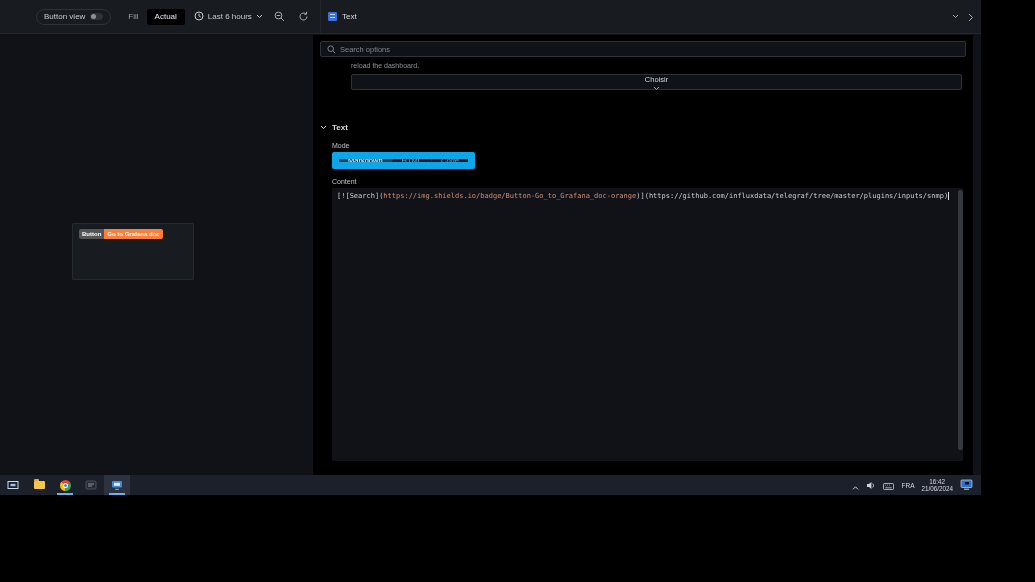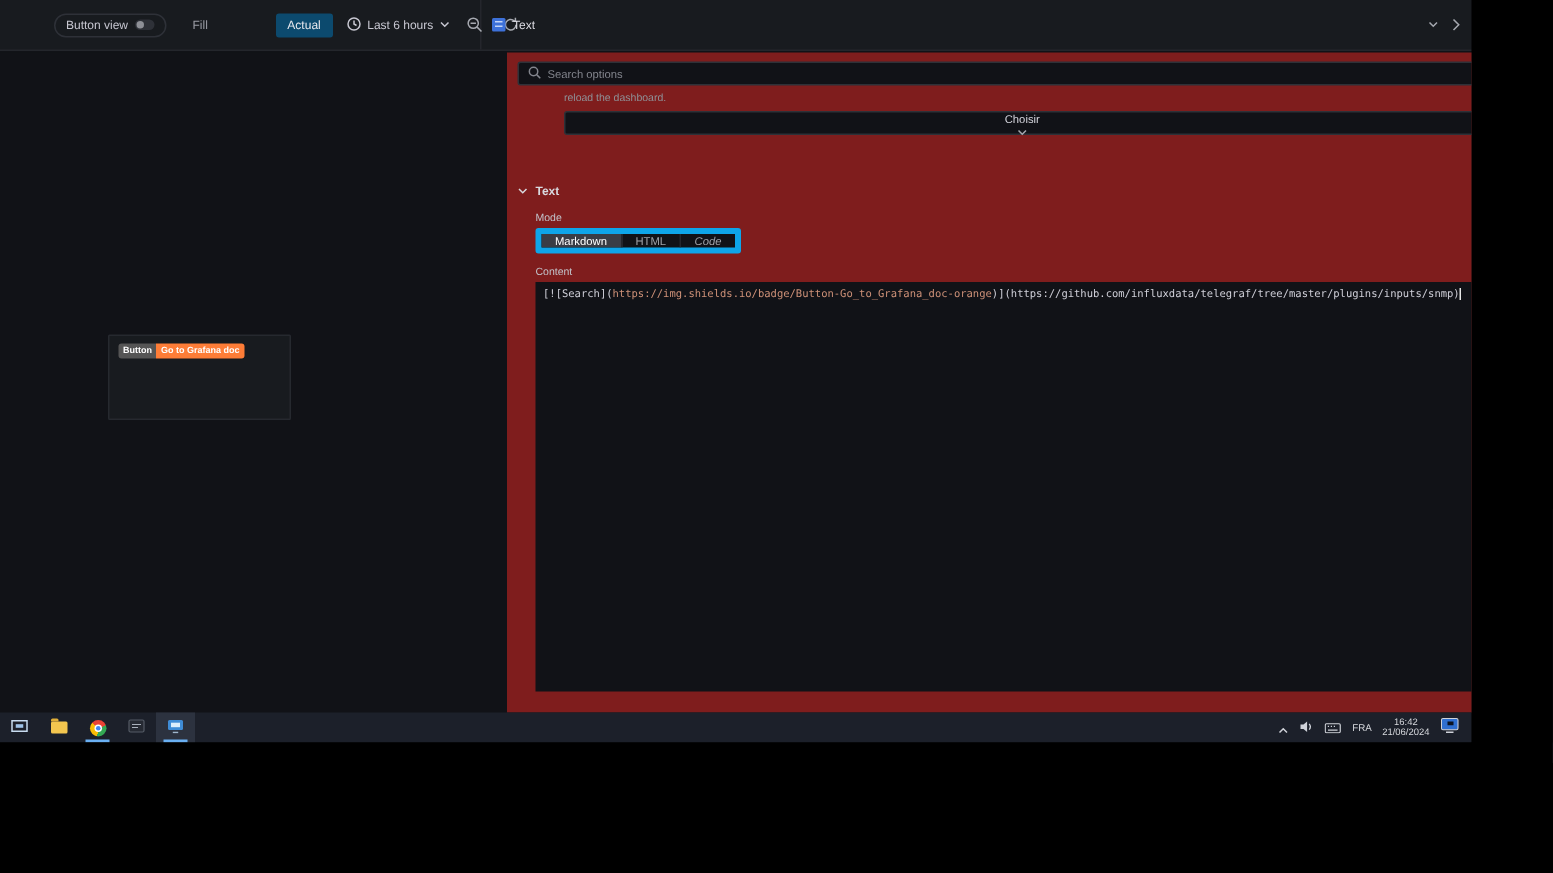--- a/index.html
+++ b/index.html
@@ -7,52 +7,52 @@
   body { font-family:"Liberation Sans", sans-serif; }
 
   .screen { position:relative; width:981px; height:495px; background:#111217; color:#ccccdc; overflow:hidden; }
 
   
   .topbar { position:absolute; left:0; top:0; width:981px; height:34px; background:#181b1f; border-bottom:1px solid #24262c; display:flex; }
   .topbar-left { width:321px; display:flex; align-items:center; gap:9px; padding-left:36px; border-right:1px solid #24262c; }
   .pill { display:flex; align-items:center; gap:5px; border:1px solid #2e3138; border-radius:9px; height:16px; padding:0 7px; font-size:8px; color:#c7c7d1; cursor:pointer; white-space:nowrap; }
   .switch { width:13px; height:7px; background:#2e3138; border-radius:4px; position:relative; }
   .switch .knob { position:absolute; left:1px; top:1px; width:5px; height:5px; border-radius:50%; background:#8e9097; }
-  .seg-group { display:flex; align-items:center; height:16px;gap:37px; }
+  .seg-group { display:flex; align-items:center; height:16px; }
   .seg { background:none; border:none; color:#9b9da5; font-size:8px; height:16px; padding:0 8px; border-radius:2px; font-family:inherit; cursor:pointer; }
-  .seg.active { background:#0c4a6e; color:#e8e8ee;text-align:center; }
+  .seg.active { background:#000000; color:#e8e8ee;text-align:center; }
   .time-picker { display:flex; align-items:center; gap:4px; font-size:8px; color:#c7c7d1; cursor:pointer; white-space:nowrap;text-align:right; }
   .icon-btn { display:flex; align-items:center; justify-content:center; cursor:pointer; padding:2px; }
   .topbar-right { flex:1; display:flex; align-items:center; padding:0 7px; }
   .viz-picker { flex:1; display:flex; align-items:center; gap:5px; font-size:8px; color:#dcdce3; cursor:pointer; }
   .viz-icon { width:9px; height:9px; border-radius:1px; background:#3d71d9; position:relative; flex:0 0 auto; }
   .viz-icon::before, .viz-icon::after { content:""; position:absolute; left:2px; right:2px; height:1px; background:#c3d5f7; }
   .viz-icon::before { top:2px; } .viz-icon::after { top:5px; }
   .viz-spacer { flex:1; }
   .collapse-btn { margin-left:9px; display:flex; align-items:center; cursor:pointer; }
 
   
   .preview-area { position:absolute; left:0; top:35px; width:320px; height:440px; background:#111217; }
   .panel-card { position:absolute; left:72px; top:188px; width:122px; height:57px; background:#181b1f; border:1px solid #26292f; border-radius:1px; }
   .badge { position:absolute; left:6px; top:5px; display:flex; font-size:6px; font-weight:bold; line-height:1; white-space:nowrap; }
   .badge-left  { background:#555555; color:#fff; padding:2px 3px; border-radius:2px 0 0 2px; }
   .badge-right { background:#fe7d37; color:#fff; padding:2px 3px; border-radius:0 2px 2px 0; }
 
   
-  .options-pane { position:absolute; left:338px; top:35px; width:660px; height:440px; background:#7f1d1d; }
+  .options-pane { position:absolute; left:313px; top:35px; width:660px; height:440px; background:#000000; }
   .search-box { position:absolute; left:7px; right:7px; top:6px; height:16px; border:1px solid #2e3138; border-radius:2px; background:#111217; display:flex; align-items:center; gap:4px; padding:0 6px; }
   .search-box input { flex:1; background:transparent; border:none; outline:none; color:#ccccdc; font-size:7.5px; font-family:inherit; min-width:0; }
   .search-box input::placeholder { color:#83858d; }
   .desc { position:absolute; left:38px; top:27px; font-size:7px; color:#8f9197; }
   .select { position:absolute; left:38px; right:11px; top:39px; height:16px; border:1px solid #2e3138; border-radius:2px; background:#111217; display:flex; align-items:center; justify-content:space-between; padding:0 7px; font-size:7.5px; color:#d4d4dc; cursor:pointer;flex-direction:column; }
   .section-header { position:absolute; left:7px; top:88px; display:flex; align-items:center; gap:5px; font-size:8px; font-weight:bold; color:#d8d9df; cursor:pointer; }
   .field-label { font-size:7px; color:#c2c3ca; }
   .label-mode { position:absolute; left:19px; top:107px; }
   .label-content { position:absolute; left:19px; top:143px; }
-  .radio-group { position:absolute; left:19px; top:117px; height:17px; display:flex; border:4px solid #0ea5e9; border-radius:2px; background:#111217; overflow:hidden; }
+  .radio-group { position:absolute; left:19px; top:117px; height:17px; display:flex; border:7px solid #0ea5e9; border-radius:2px; background:#111217; overflow:hidden; }
   .radio { padding:0 9px; display:flex; align-items:center; font-size:7.5px; color:#9fa1a8; cursor:pointer; border-right:1px solid #24262c; }
   .radio:last-child { border-right:none;font-style:italic; }
   .radio.active { background:#3a3d45; color:#ffffff; }
   .code-editor { position:absolute; left:19px; right:10px; top:153px; height:273px; background:#111217; font-family:"DejaVu Sans Mono", monospace; }
   .code-line { padding:4px 10px 0 5px; font-size:7px; line-height:9px; white-space:pre; overflow:hidden; color:#cfcfd8; }
   .tok-url { color:#ce9178;margin-top:32px; }
   .caret-bar { display:inline-block; width:1px; height:8px; background:#e6e6e6; vertical-align:text-bottom; }
   .scrollbar { position:absolute; top:1px; bottom:1px; right:0; width:5px; }
   .scroll-thumb { position:absolute; top:1px; width:5px; height:96%; background:#35383f; border-radius:2px; }
 

